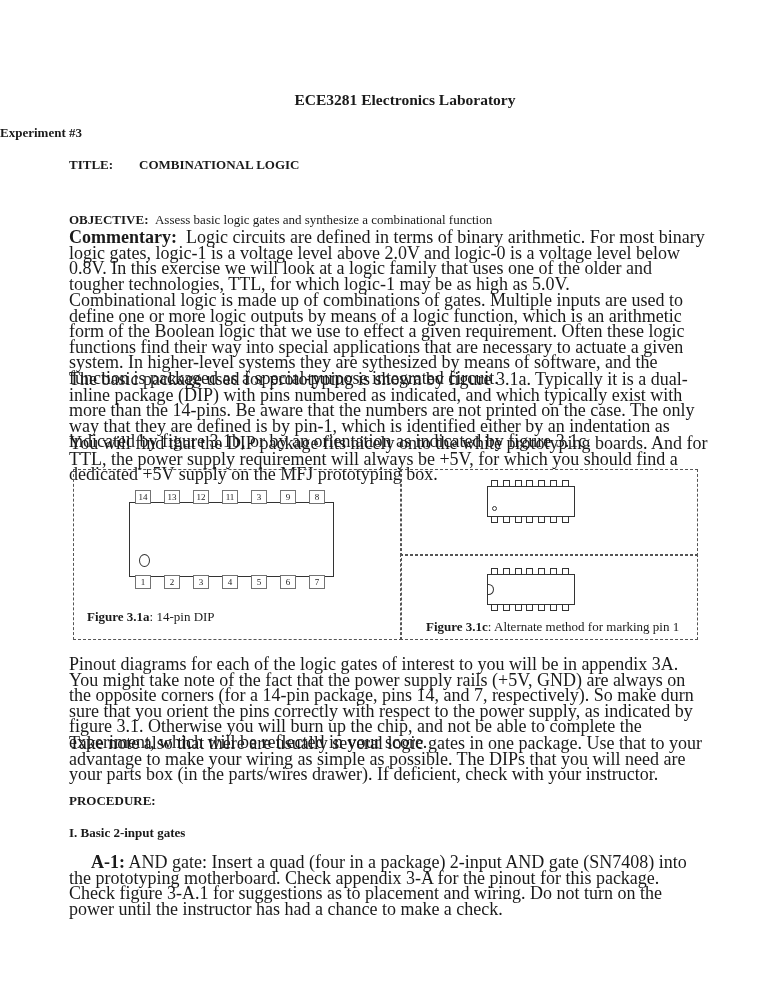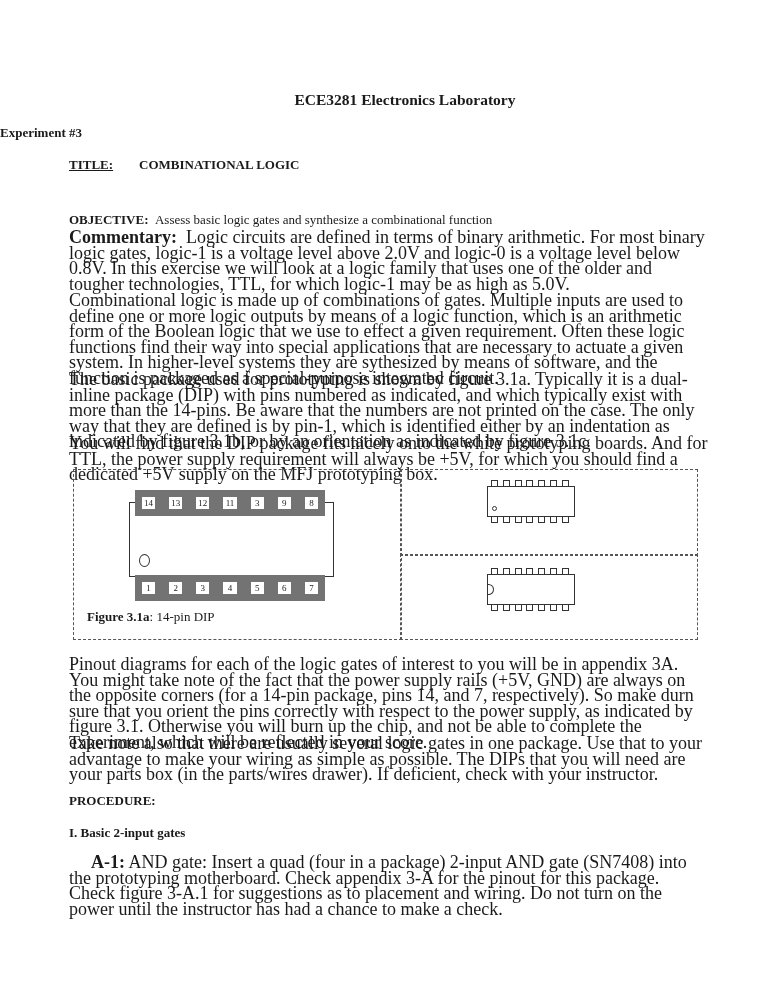--- a/index.html
+++ b/index.html
@@ -6,32 +6,32 @@
   body { width:768px; height:994px; position:relative; overflow:hidden;
          font-family:"Liberation Serif", "DejaVu Serif", serif; color:#1a1a1a; font-size:13px; }
   .abs { position:absolute; }
   .title-main { top:91px; left:0; width:768px; text-align:center; font-weight:bold; font-size:15.5px;padding-left:21px; }
   .title-sub { top:125px; left:0; width:768px; font-weight:bold; font-size:13px; }
   .row { left:69px; font-size:13px; }
   .bold { font-weight:bold; }
   .para { left:69px; width:640px; font-size:18px; line-height:15.5px; text-align:left; }
   .figbox { border:1px dashed #555; }
   .dip-body { border:1px solid #333; background:#fff; }
-  .pin { border:7px solid #737373; width:14px; height:12px; font-size:9px; text-align:center; line-height:12px; background:#fff; }
+  .pin { border:1px solid #737373; width:14px; height:12px; font-size:9px; text-align:center; line-height:12px; background:#fff; }
   .spin { border:1px solid #333; width:5px; height:5px; background:#fff; }
   .caption { font-size:13px; }
 </style>
 </head>
 <body>
 
 <div class="abs title-main">ECE3281 Electronics Laboratory</div>
 <div class="abs title-sub">Experiment #3</div>
 
 <div class="abs row bold" style="top:157px;">
-  <span style="display:inline-block;width:70px;text-decoration:underline;">TITLE:</span><span>COMBINATIONAL LOGIC</span>
+  <span style="display:inline-block;width:70px;">TITLE:</span><span>COMBINATIONAL LOGIC</span>
 </div>
 
 <div class="abs row" style="top:212px;">
   <span class="bold">OBJECTIVE:</span>&nbsp;&nbsp;<span>Assess basic logic gates and synthesize a combinational function</span>
 </div>
 
 <div class="abs para" style="top:230px;">
   <span class="bold">Commentary:</span>&nbsp;&nbsp;<span>Logic circuits are defined in terms of binary arithmetic.  For most binary logic gates, logic-1 is a voltage level above 2.0V and logic-0 is a voltage level below 0.8V.  In this exercise we will look at a logic family that uses one of the older and tougher technologies, TTL, for which logic-1 may be as high as 5.0V.</span>
 </div>
 
@@ -105,20 +105,23 @@
   </div>
   <div class="abs" style="left:90px;top:49px;width:78px;display:flex;justify-content:space-between;">
     <div class="spin"></div>
       <div class="spin"></div>
       <div class="spin"></div>
       <div class="spin"></div>
       <div class="spin"></div>
       <div class="spin"></div>
       <div class="spin"></div>
   </div>
+  <div class="abs caption" style="left:25px;top:64px;">
+    <span class="bold">Figure 3.1c</span><span>:  Alternate method for marking pin 1</span>
+  </div>
 </div>
 
 <div class="abs para" style="top:657px;">Pinout diagrams for each of the logic gates of interest to you will be in appendix 3A.  You might take note of the fact that the power supply rails (+5V, GND) are always on the opposite corners (for a 14-pin package, pins 14, and 7, respectively).  So make durn sure that you orient the pins correctly with respect to the power supply, as indicated by figure 3.1.  Otherwise you will burn up the chip, and not be able to complete the experiment, which will be reflected in your score.</div>
 <div class="abs para" style="top:736px;">Take note also that there are usually several logic gates in one package.  Use that to your advantage to make your wiring as simple as possible.  The DIPs that you will need are your parts box (in the parts/wires drawer).  If deficient, check with your instructor.</div>
 
 <div class="abs row bold" style="top:793px;">PROCEDURE:</div>
 <div class="abs row bold" style="top:825px;">I.  Basic 2-input gates</div>
 
 <div class="abs para" style="top:855px;text-indent:22px;">
   <span class="bold">A-1:</span><span> AND gate:  Insert a quad (four in a package) 2-input AND gate (SN7408) into the prototyping motherboard.  Check appendix 3-A for the pinout for this package.  Check figure 3-A.1 for suggestions as to placement and wiring.  Do not turn on the power until the instructor has had a chance to make a check.</span>

